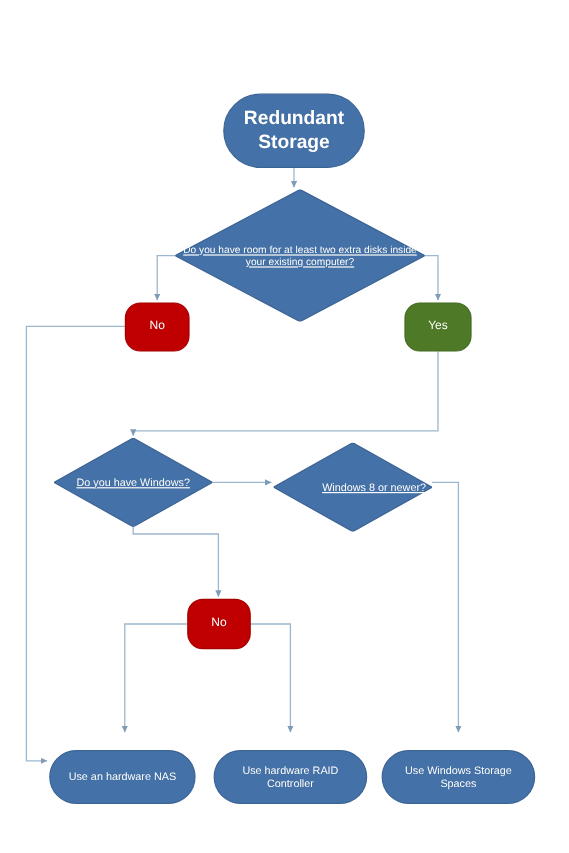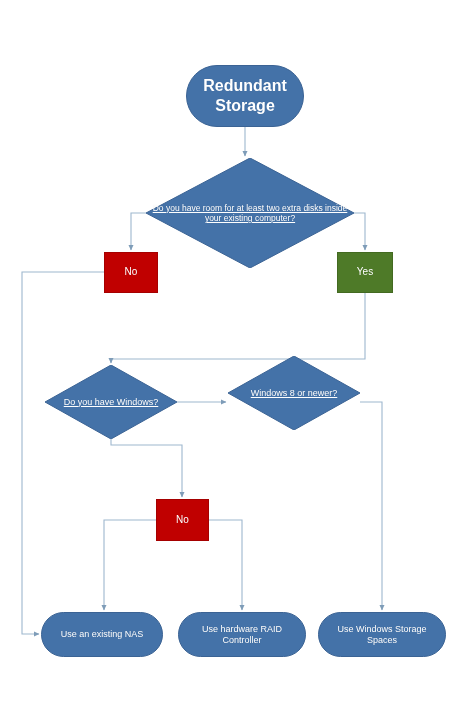--- a/index.html
+++ b/index.html
@@ -43,26 +43,28 @@
     display: block;
     padding: 0 5px;
     text-shadow: 0 0 1px rgba(0,0,0,0.12);
   }
 
   
   .terminator {
     background: #4472A8;
     border: 1px solid #3B6394;
     border-radius: 999px;
+    margin-top: 13px;
   }
 
   
   .rect-box {
     border-width: 1px;
     border-style: solid;
+    border-radius: 13px;
   }
   .rect-box.red {
     background: #C00000;
     border-color: #A50000;
   }
   .rect-box.green {
     background: #4E7A28;
     border-color: #436A21;
   }
 
@@ -98,22 +100,23 @@
   }
   #node-room-yes {
     left: 337px; top: 252px; width: 56px; height: 41px;
     font-size: 10px;
   }
   #node-q-windows {
     left: 45px; top: 365px; width: 132px; height: 74px;
     font-size: 9px;
   }
   #node-q-win8 {
-    left: 228px; top: 356px; width: 132px; height: 74px;
-    font-size: 9px;
+    left: 228px; top: 369px; width: 132px; height: 74px;
+    font-size: 9px;
+    justify-content: flex-end;
   }
   #node-win-no {
     left: 156px; top: 499px; width: 53px; height: 42px;
     font-size: 10px;
   }
   #node-out-nas {
     left: 41px; top: 612px; width: 122px; height: 45px;
     font-size: 9px;
   }
   #node-out-raid {
@@ -191,21 +194,21 @@
       <polygon points="66,0 132,37 66,74 0,37" fill="#4472A8" stroke="#3B6394" stroke-width="1"></polygon>
     </svg>
     <span class="label">Windows 8 or newer?</span>
   </div>
 
   <div class="node rect-box red" id="node-win-no">
     <span class="label">No</span>
   </div>
 
   <div class="node terminator" id="node-out-nas">
-    <span class="label">Use an existing NAS</span>
+    <span class="label">Use an hardware NAS</span>
   </div>
 
   <div class="node terminator" id="node-out-spaces">
     <span class="label">Use Windows Storage Spaces</span>
   </div>
 
   <div class="node terminator" id="node-out-raid">
     <span class="label">Use hardware RAID Controller</span>
   </div>
 

